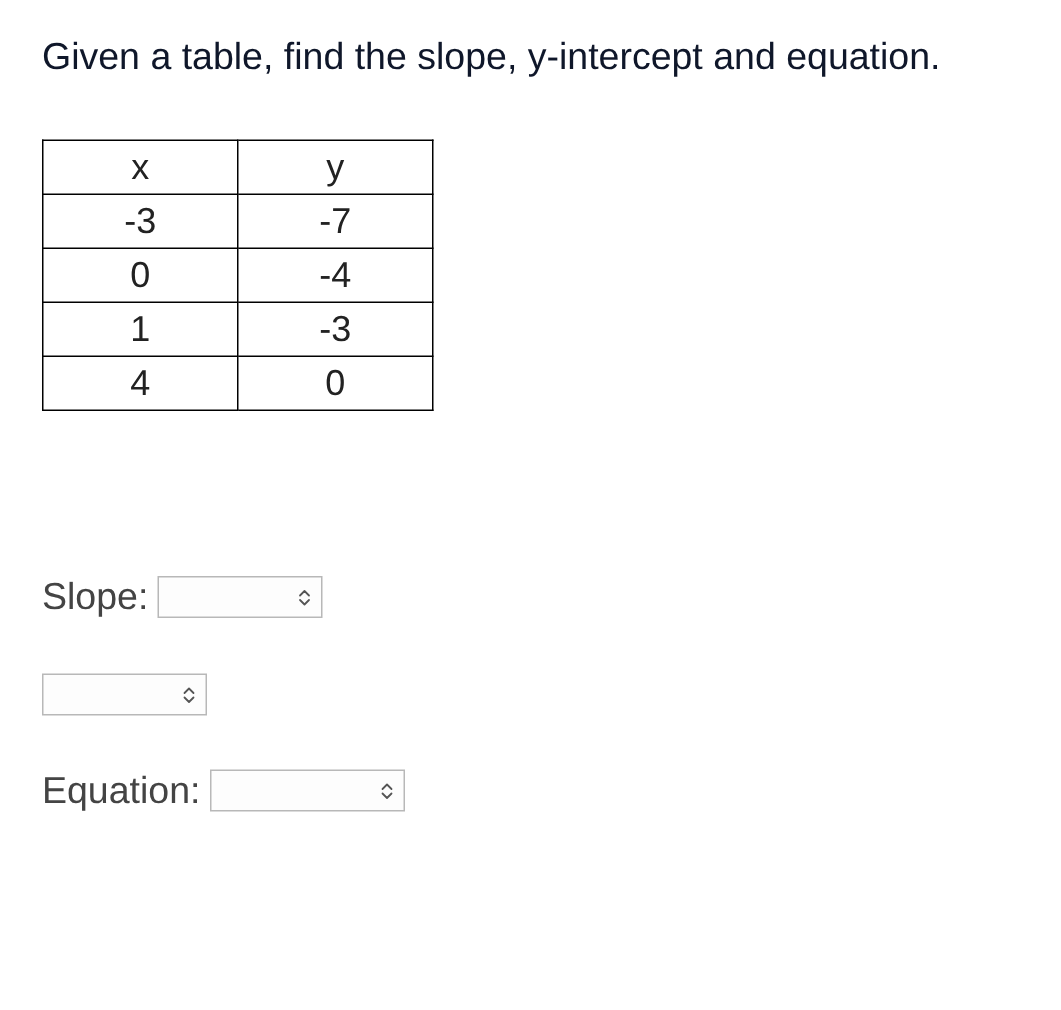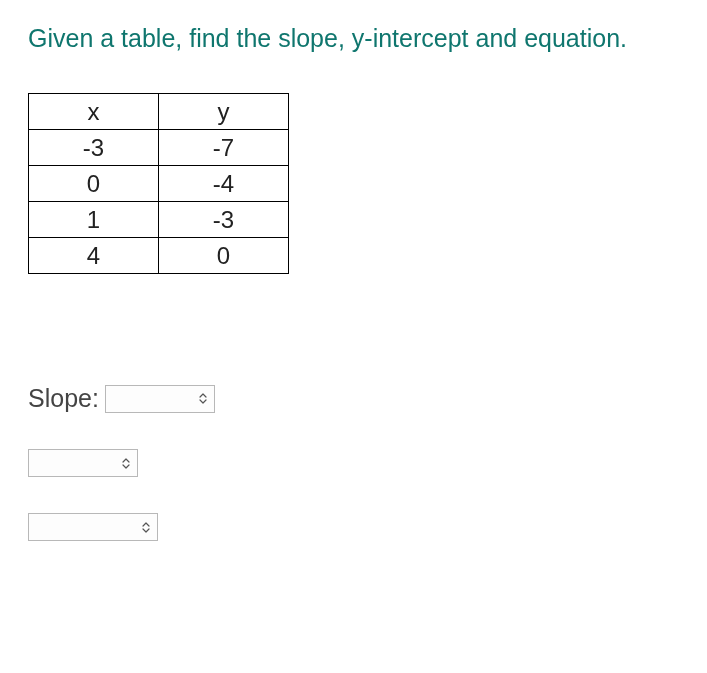--- a/index.html
+++ b/index.html
@@ -9,41 +9,41 @@
     }
     body {
       font-family: Arial, Helvetica, sans-serif;
       background: #ffffff;
       padding: 24px 28px;
       width: 707px;
       color: #3a3a3a;
     }
     .question-text {
       font-size: 25px;
-      color: #0f766e;
+      color: #0f172a;
       margin-bottom: 40px;
       font-weight: 400;
     }
     .data-table {
       border-collapse: collapse;
       margin-bottom: 110px;
     }
     .data-table td {
       border: 1.5px solid #000;
       width: 130px;
       height: 36px;
       text-align: center;
       font-size: 24px;
       color: #222;
       padding: 2px 0;
     }
     .field-row {
       margin-bottom: 36px;
       display: flex;
-      align-items: center;
+      align-items: flex-start;
     }
     .field-label {
       font-size: 25px;
       color: #444;
       margin-right: 6px;
       font-weight: 400;
     }
     .select-box {
       position: relative;
       display: inline-block;
@@ -125,20 +125,21 @@
           <path d="M1 4 L4 1 L7 4" stroke="#555" stroke-width="1.2" fill="none" stroke-linecap="round" stroke-linejoin="round"></path>
         </svg>
       <svg width="8" height="5" viewBox="0 0 8 5">
           <path d="M1 1 L4 4 L7 1" stroke="#555" stroke-width="1.2" fill="none" stroke-linecap="round" stroke-linejoin="round"></path>
         </svg>
     </span>
   </div>
 </div>
 
 <div class="field-row">
+  <span class="field-label">Equation:</span>
   <div class="select-box" style="min-width:130px;">
     <span></span>
     <span class="chevrons">
       <svg width="8" height="5" viewBox="0 0 8 5">
           <path d="M1 4 L4 1 L7 4" stroke="#555" stroke-width="1.2" fill="none" stroke-linecap="round" stroke-linejoin="round"></path>
         </svg>
       <svg width="8" height="5" viewBox="0 0 8 5">
           <path d="M1 1 L4 4 L7 1" stroke="#555" stroke-width="1.2" fill="none" stroke-linecap="round" stroke-linejoin="round"></path>
         </svg>
     </span>

